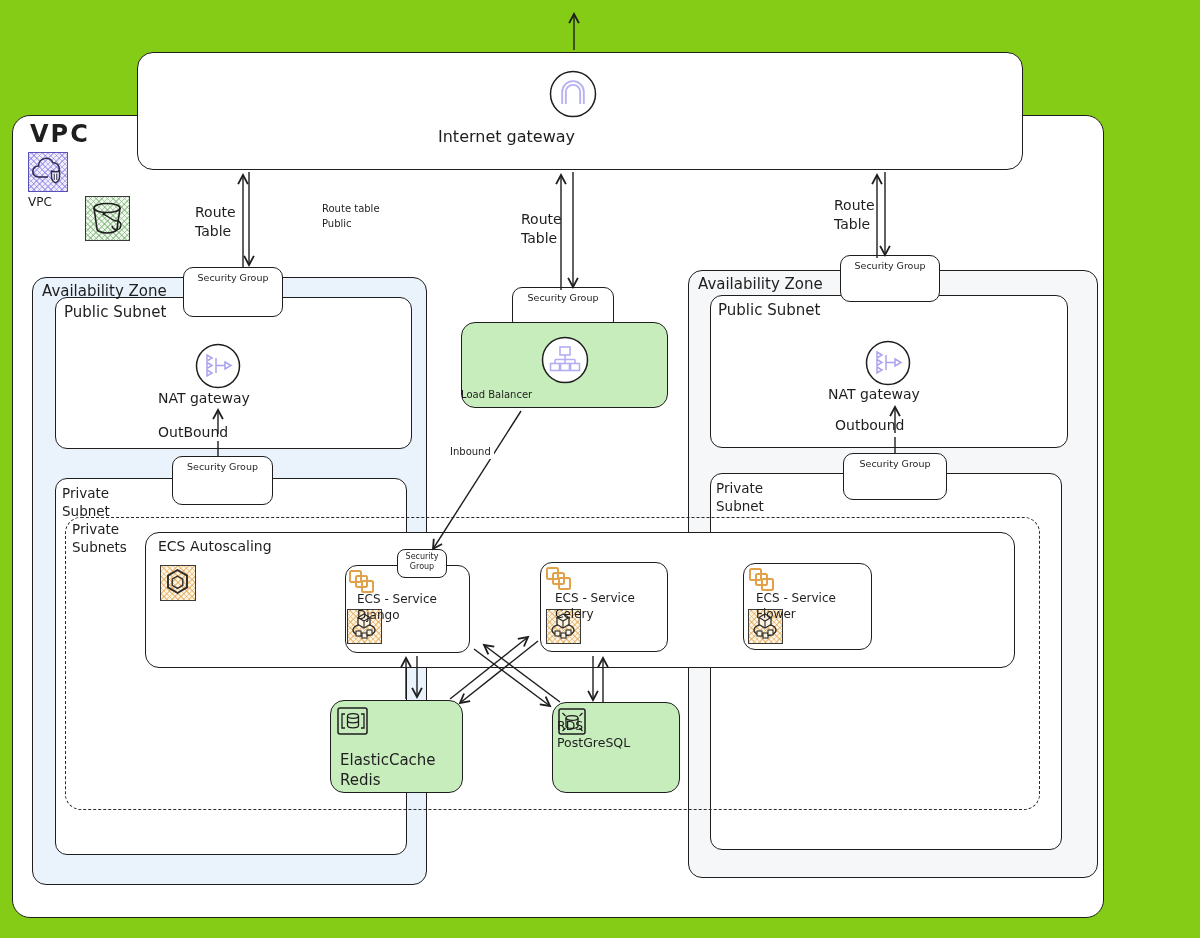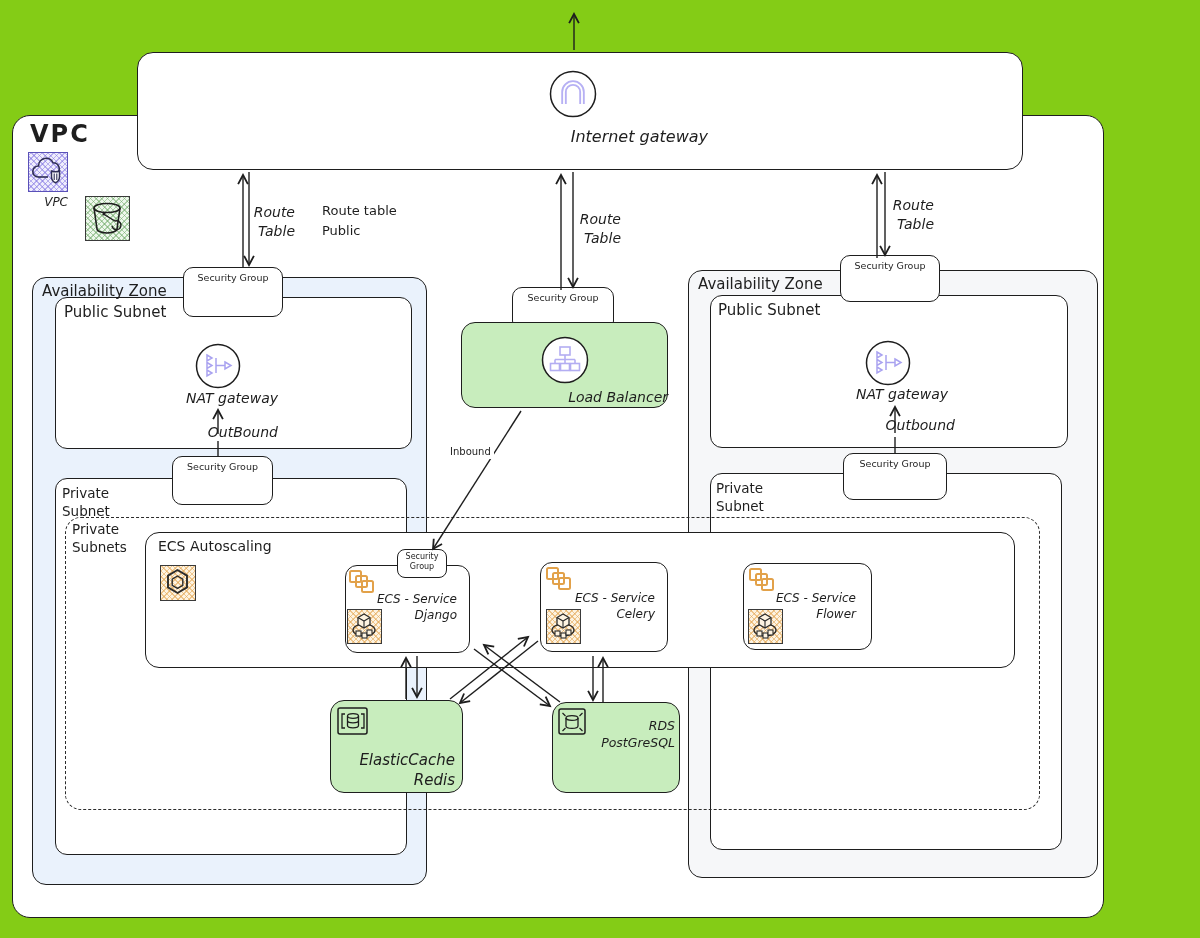--- a/index.html
+++ b/index.html
@@ -5,21 +5,21 @@
   html,body{margin:0;padding:0;background:#fff;}
   #stage{position:relative;width:1200px;height:938px;background:#84cc16;overflow:hidden;
          font-family:"DejaVu Sans",sans-serif;color:#1e1e1e;}
   .box{position:absolute;background:#fff;border:1.6px solid #1e1e1e;border-radius:14px;box-sizing:border-box;}
   .green{background:#c8edbd;}
   .blue{background:#eaf2fc;}
   .gray{background:#f6f7f9;}
   .dashed{border:1.7px dashed #2b2b2b;background:transparent;border-radius:16px;}
   .lbl{position:absolute;z-index:45;line-height:1.35;white-space:nowrap;}
   .lbl span{display:block;}
-  .ctr{text-align:right;font-style:italic;}
+  .ctr{text-align:left;}
   .sg{position:absolute;z-index:7;background:#fff;border:1.5px solid #1e1e1e;border-radius:10px;
       box-sizing:border-box;text-align:center;font-size:9.5px;padding-top:4px;line-height:1.25;}
   .icon{position:absolute;box-sizing:border-box;}
   .hatch-orange{background-color:#fdf3e1;border:1.6px solid #3a3a3a;
     background-image:repeating-linear-gradient(45deg,rgba(226,161,73,.55) 0 1px,transparent 1px 4px),
                      repeating-linear-gradient(-45deg,rgba(226,161,73,.55) 0 1px,transparent 1px 4px);}
   .hatch-purple{background-color:#efedfc;border:1.6px solid #5a51b8;
     background-image:repeating-linear-gradient(45deg,rgba(124,110,225,.5) 0 1px,transparent 1px 4px),
                      repeating-linear-gradient(-45deg,rgba(124,110,225,.5) 0 1px,transparent 1px 4px);}
   .hatch-green{background-color:#eef7ec;border:1.6px solid #3a3a3a;
@@ -214,21 +214,21 @@
       <circle cx="24" cy="24" r="22.5" fill="#fff" stroke="#1e1e1e" stroke-width="1.5"></circle>
       <g fill="none" stroke="#b3adf2" stroke-width="1.6">
         <rect x="19" y="11" width="10" height="8"></rect>
         <path d="M24 19v4.5 M14 23.5h20 M14 23.5v4 M24 23.5v4 M34 23.5v4"></path>
         <rect x="9.5" y="27.5" width="9" height="7"></rect>
         <rect x="19.5" y="27.5" width="9" height="7"></rect>
         <rect x="29.5" y="27.5" width="9" height="7"></rect>
       </g>
     </svg>
   </div>
-  <div class="lbl ctr" style="left:461px;top:388px;width:207px;font-size:14px;">Load Balancer</div>
+  <div class="lbl ctr" style="left:461px;top:388px;width:207px;font-size:10px;">Load Balancer</div>
 
   <div class="box green" style="left:330px;top:700px;width:133px;height:93px;border-radius:14px;z-index:6;"></div>
   <div class="icon" style="left:337px;top:707px;width:32px;height:29px;z-index:7;">
     <svg width="32" height="29" viewBox="0 0 32 29">
       <rect x="1" y="1" width="29" height="26" rx="2" fill="none" stroke="#1e1e1e" stroke-width="1.5"></rect>
       <path d="M8 7H5v14h3 M24 7h3v14h-3" fill="none" stroke="#1e1e1e" stroke-width="1.3"></path>
       <ellipse cx="16" cy="9" rx="5.5" ry="2.3" fill="none" stroke="#1e1e1e" stroke-width="1.3"></ellipse>
       <path d="M10.5 9v9.5a5.5 2.3 0 0 0 11 0V9 M10.5 13.5a5.5 2.3 0 0 0 11 0" fill="none" stroke="#1e1e1e" stroke-width="1.3"></path>
     </svg>
   </div>
@@ -271,21 +271,21 @@
     <span>Table</span>
     </div>
   <div class="lbl ctr" style="left:521px;top:210px;width:100px;font-size:14px;">
     <span>Route</span>
     <span>Table</span>
     </div>
   <div class="lbl ctr" style="left:834px;top:196px;width:100px;font-size:14px;">
     <span>Route</span>
     <span>Table</span>
     </div>
-  <div class="lbl" style="left:322px;top:201px;font-size:13px;line-height:1.5;">
+  <div class="lbl" style="left:322px;top:201px;font-size:10px;line-height:1.5;">
     <span>Route table</span>
     <span>Public</span>
     </div>
   <div class="lbl" style="left:447px;top:445px;font-size:10px;background:#fff;padding:0 3px;">Inbound</div>
 
   <svg class="connector" width="1200" height="938" viewBox="0 0 1200 938">
     <defs>
       <marker id="ah" markerWidth="10" markerHeight="10" refX="7.5" refY="4.5" orient="auto">
         <path d="M1,1 L7.5,4.5 L1,8" fill="none" stroke="#1e1e1e" stroke-width="1.3"></path>
       </marker>

